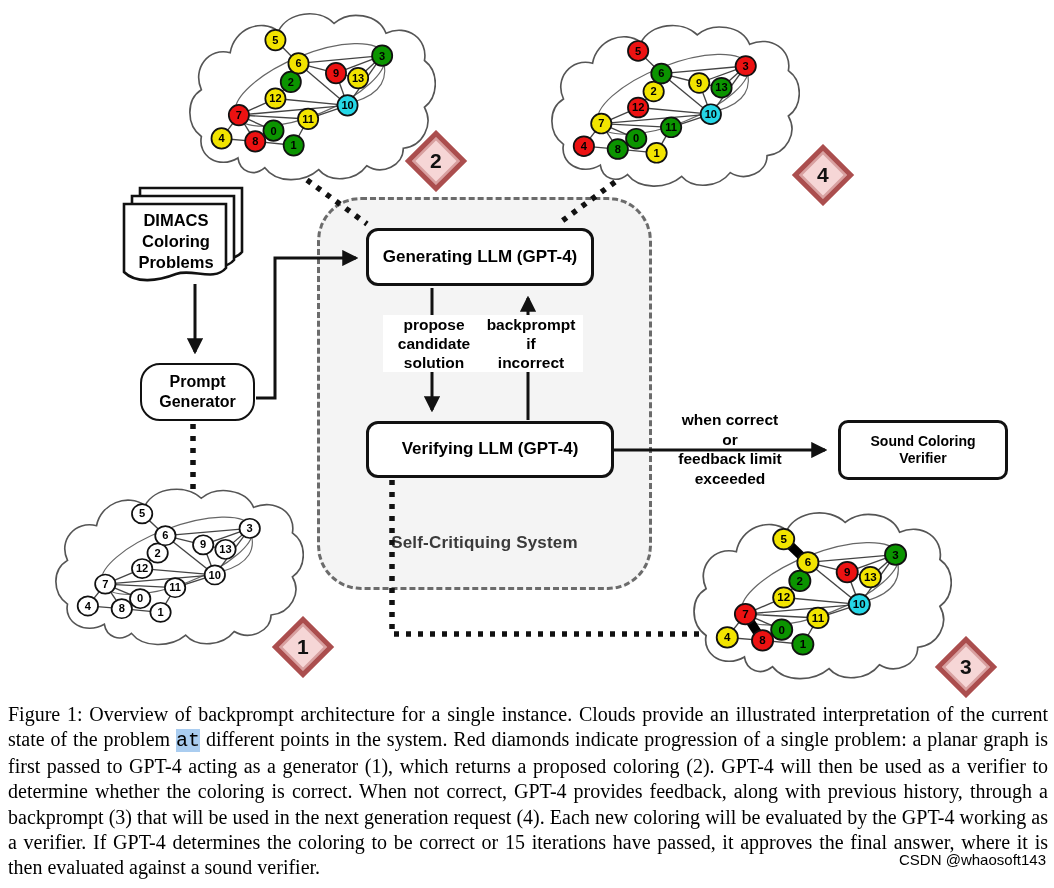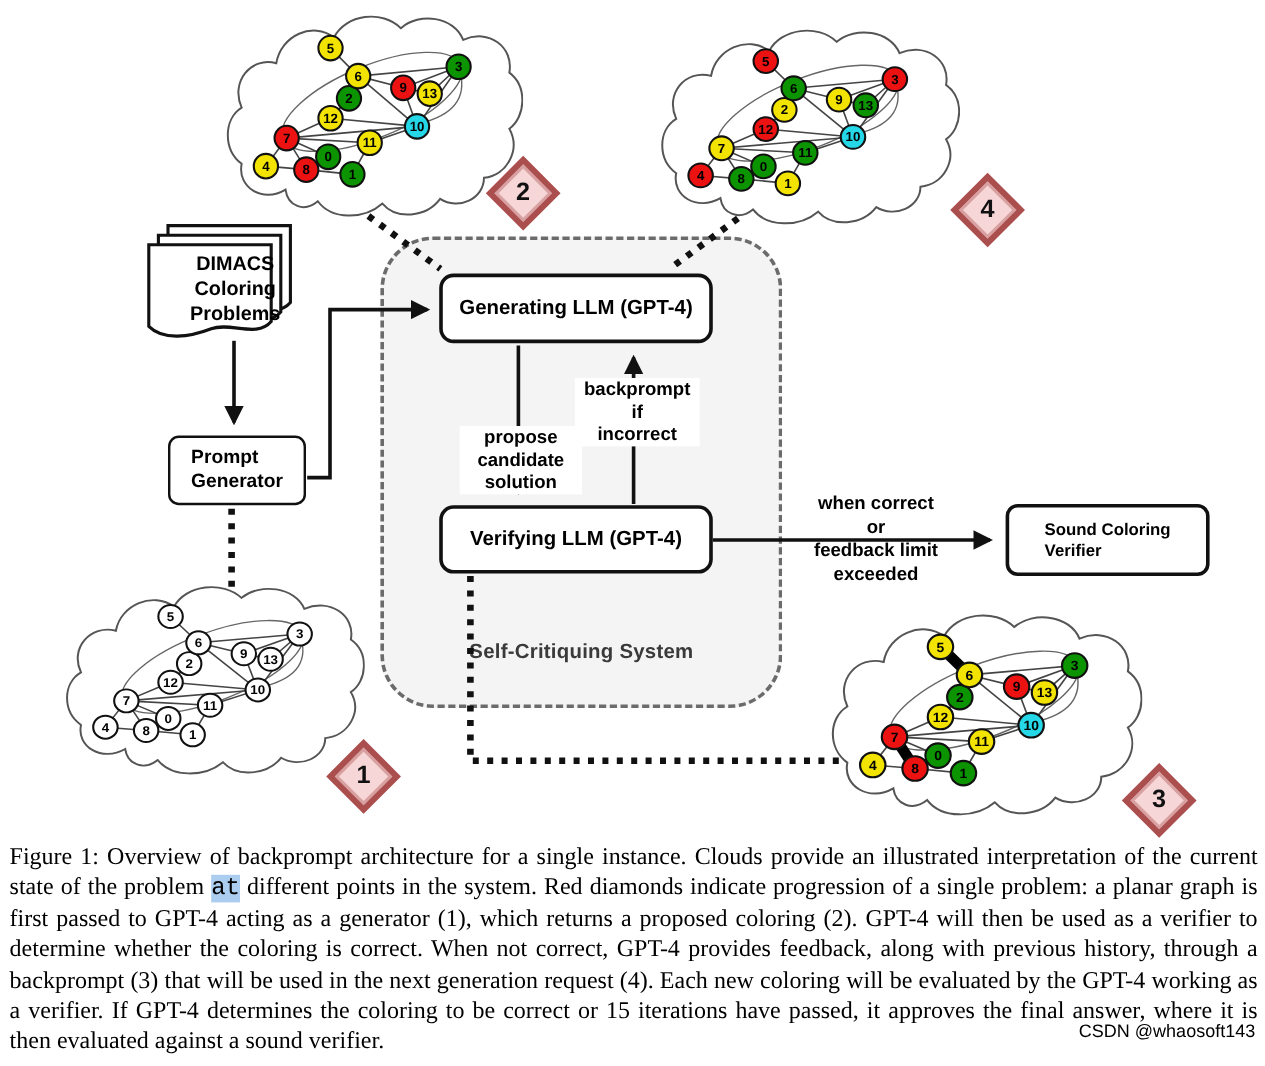--- a/index.html
+++ b/index.html
@@ -14,39 +14,39 @@
              font-weight:bold;font-size:17px;color:#3a3a3a;letter-spacing:.2px;}
 
   
   .connectors{position:absolute;left:0;top:0;z-index:3;}
   .solid{stroke:#111;stroke-width:3;fill:none;}
   .dotted{stroke:#111;stroke-width:5.5;fill:none;stroke-dasharray:5 7;}
 
   
   .node-box{position:absolute;box-sizing:border-box;background:#fff;border:3px solid #111;
             border-radius:12px;display:flex;align-items:center;justify-content:center;
-            font-weight:bold;white-space:pre-line;z-index:4;line-height:1.22;}
+            font-weight:bold;text-align:center;white-space:pre-line;z-index:4;line-height:1.22;}
   .box-generating{left:366px;top:228px;width:228px;height:58px;font-size:17px;}
-  .box-verifying{left:366px;top:421px;width:228px;height:57px;font-size:17px;}
+  .box-verifying{left:366px;top:421px;width:248px;height:57px;font-size:17px;}
   .box-sound{left:838px;top:420px;width:170px;height:60px;font-size:14px;border-radius:10px;}
-  .box-prompt{left:140px;top:363px;width:115px;height:58px;font-size:16px;border-width:2.5px;border-radius:9px;}
+  .box-prompt{left:140px;top:363px;width:115px;height:58px;font-size:16px;border-width:2.5px;border-radius:20px;}
 
   
   .flow-label{position:absolute;background:#fff;font-weight:bold;font-size:15.5px;line-height:19px;
               text-align:center;white-space:pre-line;z-index:5;}
-  .lbl-propose{left:383px;top:315px;width:102px;margin-top:40px;}
+  .lbl-propose{left:383px;top:315px;width:102px;}
   .lbl-backprompt{left:479px;top:315px;width:104px;}
   .lbl-when{left:660px;top:410px;width:140px;line-height:19.5px;background:transparent;}
 
   
   .doc-stack{position:absolute;left:120px;top:184px;width:134px;height:104px;z-index:4;}
   .doc-stack svg{position:absolute;left:0;top:0;}
   .doc-page{fill:#fff;stroke:#111;stroke-width:2.6;}
   .doc-text{position:absolute;left:4px;top:26px;width:104px;text-align:center;font-weight:bold;
-            font-size:16.5px;line-height:21px;white-space:pre-line;margin-left:20px;}
+            font-size:16.5px;line-height:21px;white-space:pre-line;}
 
   
   .cloud{position:absolute;z-index:2;}
   .cloud svg{width:100%;height:100%;display:block;}
   .cloud-shape{fill:#fff;stroke:#555;stroke-width:1.7;}
   .g-deco{fill:none;stroke:#666;stroke-width:1.2;}
   .g-edge{stroke:#444;stroke-width:1.4;}
   .g-edge.thick{stroke:#000;stroke-width:9;}
   .g-node{stroke:#111;stroke-width:1.8;}
   .g-label{font-size:11.5px;font-weight:bold;text-anchor:middle;fill:#000;

